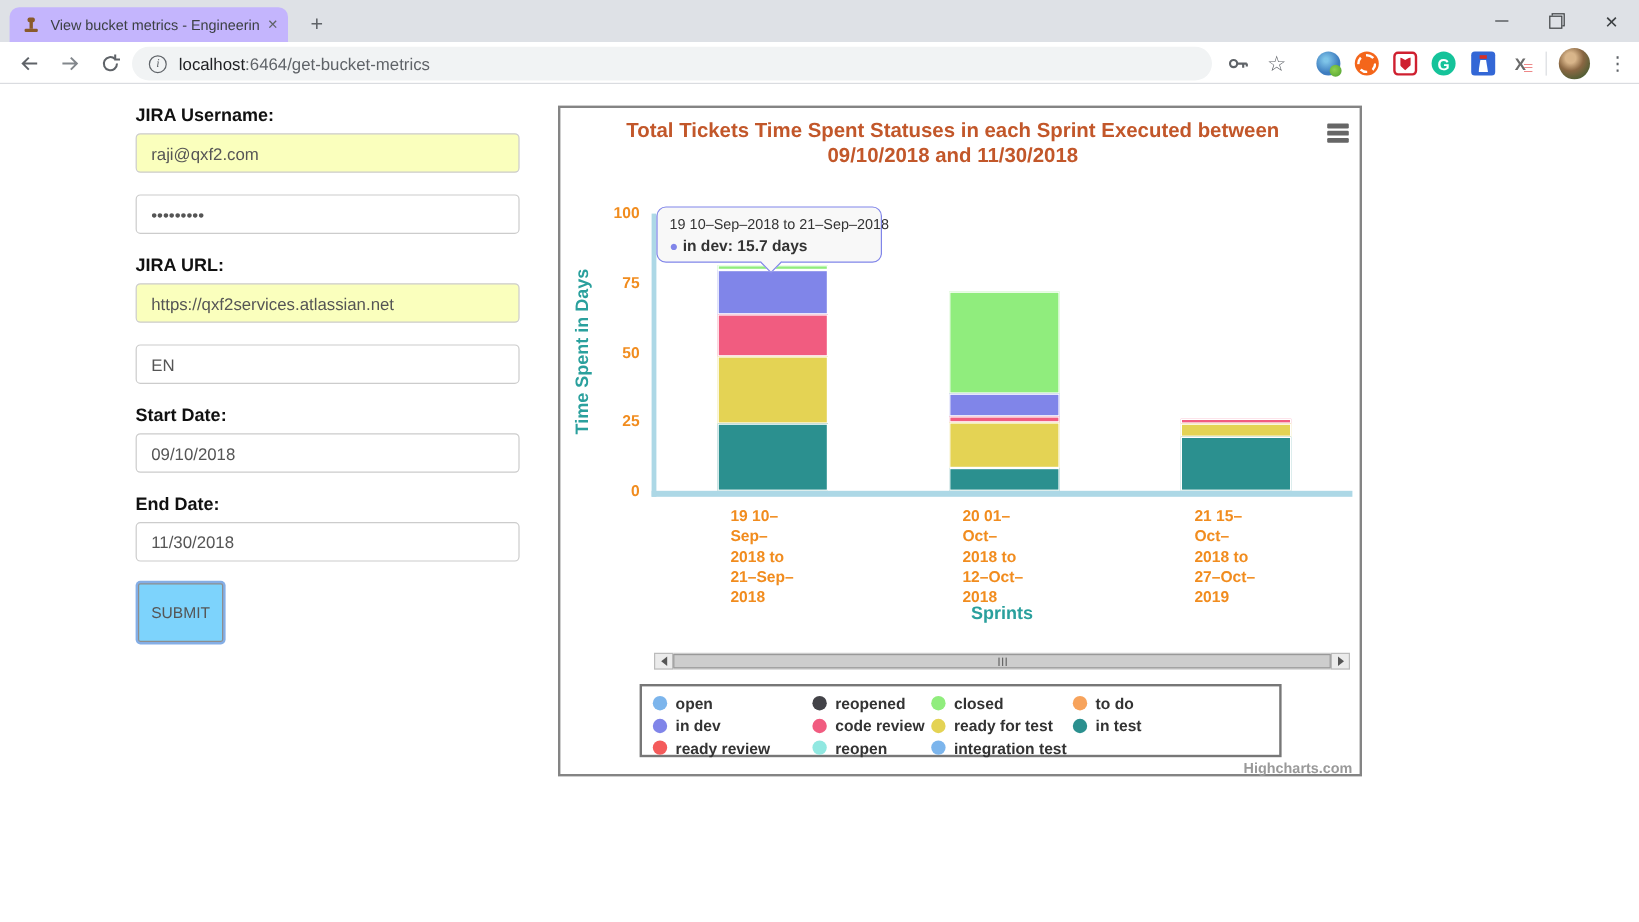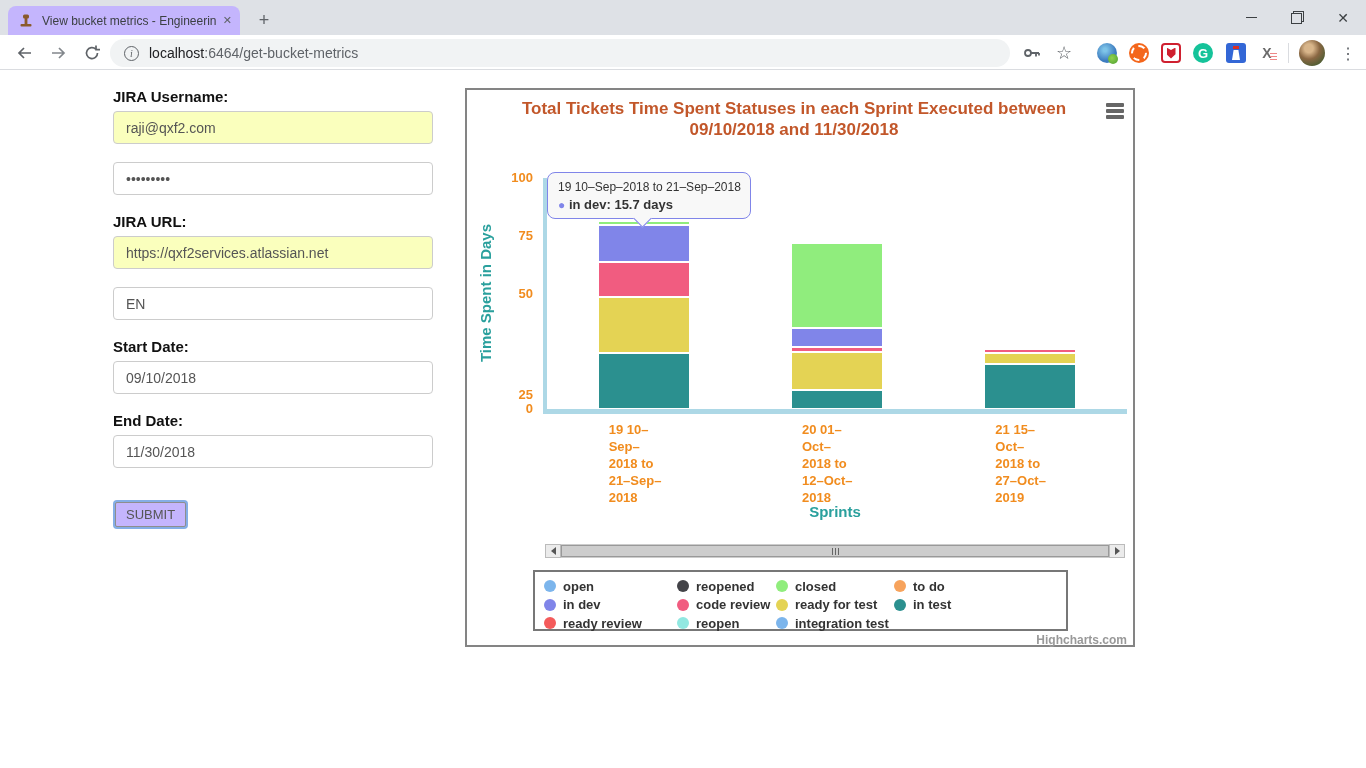--- a/index.html
+++ b/index.html
@@ -62,22 +62,22 @@
 
   svg.lineicon { display:block; }
 
   
   .form { position:absolute; left:113px; top:88px; width:320px; }
   .form-group { margin-bottom:18px; }
   .form-label { display:block; font-size:15px; font-weight:bold; color:#111; margin-bottom:6px; }
   .form-input { width:320px; height:33px; border:1px solid #ccc; border-radius:4px; padding:0 12px;
                 font-size:14px; color:#555; background:#fff; font-family:"Liberation Sans", sans-serif; }
   .form-input.autofill { background:#faffbd; }
-  .submit-btn { margin-top:16px; font-size:13px; color:#555; background:#c4b5fd; border:1px solid #8e8e8e;
-                border-radius:2px; padding:4px 10px; box-shadow:0 0 0 2px #84aee6; margin-left:2px;
+  .submit-btn { margin-top:0px; font-size:13px; color:#555; background:#7dd3fc; border:1px solid #8e8e8e;
+                border-radius:2px; padding:16px 10px; box-shadow:0 0 0 2px #84aee6; margin-left:2px;
                 font-family:"Liberation Sans", sans-serif; }
 
   
   .chart-box { position:absolute; left:465px; top:88px; width:670px; height:559px; background:#fff;
                border:2px solid #848484; }
   .chart-title { position:absolute; left:28px; right:40px; top:8px; text-align:center; font-size:17px;
                  font-weight:bold; color:#c2572a; line-height:21px; }
   .chart-subtitle { position:absolute; left:0; right:0; top:60px; text-align:center; font-size:12px;
                     font-weight:bold; font-style:italic; color:#6fa8dc; }
   .burger { position:absolute; right:9px; top:13px; width:18px; }
@@ -88,21 +88,21 @@
   .bar { position:absolute; bottom:0; display:flex; flex-direction:column; }
   .seg { width:100%; border:1px solid #fff; }
   .ytick { position:absolute; left:0; width:66px; text-align:right; font-size:13px; font-weight:bold; color:#f18c1e; }
   .y-title { position:absolute; left:-100px; top:193px; width:240px; height:20px; text-align:center;
              transform:rotate(-90deg); font-size:15px; font-weight:bold; color:#2aa09d; }
   .xlabel { position:absolute; width:72px; font-size:13px; font-weight:bold; color:#f18c1e;
             line-height:17px; white-space:pre-line; }
   .x-title { position:absolute; left:76px; width:584px; top:413px; text-align:center; font-size:15px;
              font-weight:bold; color:#2aa09d; }
 
-  .tooltip { position:absolute; left:80px; top:82px; width:204px; background:rgba(248,248,248,.95);
+  .tooltip { position:absolute; left:80px; top:82px; width:188px; background:rgba(248,248,248,.95);
              border:1.5px solid #8085e9; border-radius:8px; padding:7px 28px 6px 10px; z-index:5; }
   .tooltip::before { content:""; position:absolute; left:88px; bottom:-7px; width:12px; height:12px;
                      background:#f8f8f8; border-right:1.5px solid #8085e9; border-bottom:1.5px solid #8085e9;
                      transform:rotate(45deg); }
   .tt-header { font-size:12px; color:#333; margin-bottom:3px; white-space:nowrap; }
   .tt-line { font-size:13px; color:#333; font-weight:bold; white-space:nowrap; }
   .tt-bullet { color:#8085e9; font-size:12px; }
 
   .scrollbar { position:absolute; left:78px; top:454px; width:580px; height:14px; display:flex; }
   .sb-btn { width:16px; height:14px; background:#ebebeb; border:1px solid #bbb; display:flex;
@@ -233,21 +233,21 @@
   <div class="chart-title">Total Tickets Time Spent Statuses in each Sprint Executed between 09/10/2018 and 11/30/2018</div>
   <div class="burger">
       <div></div>
       <div></div>
       <div></div>
     </div>
 
   <div class="y-title">Time Spent in Days</div>
   <div>
       <div class="ytick" style="top: 311px;">0</div>
-      <div class="ytick" style="top: 253.25px; margin-top: 44px;">25</div>
+      <div class="ytick" style="top: 253.25px;">25</div>
       <div class="ytick" style="top: 195.5px;">50</div>
       <div class="ytick" style="top: 137.75px;">75</div>
       <div class="ytick" style="top: 80px;">100</div>
     </div>
 
   <div class="plot">
       <div class="bar" title="19 10-Sep-2018 to 21-Sep-2018" style="left: 50.6667px; width: 92px;">
         <div class="seg" style="height: 4.158px; background: rgb(144, 237, 125);"></div>
         <div class="seg" style="height: 36.267px; background: rgb(128, 133, 233);"></div>
         <div class="seg" style="height: 35.343px; background: rgb(241, 92, 128);"></div>

